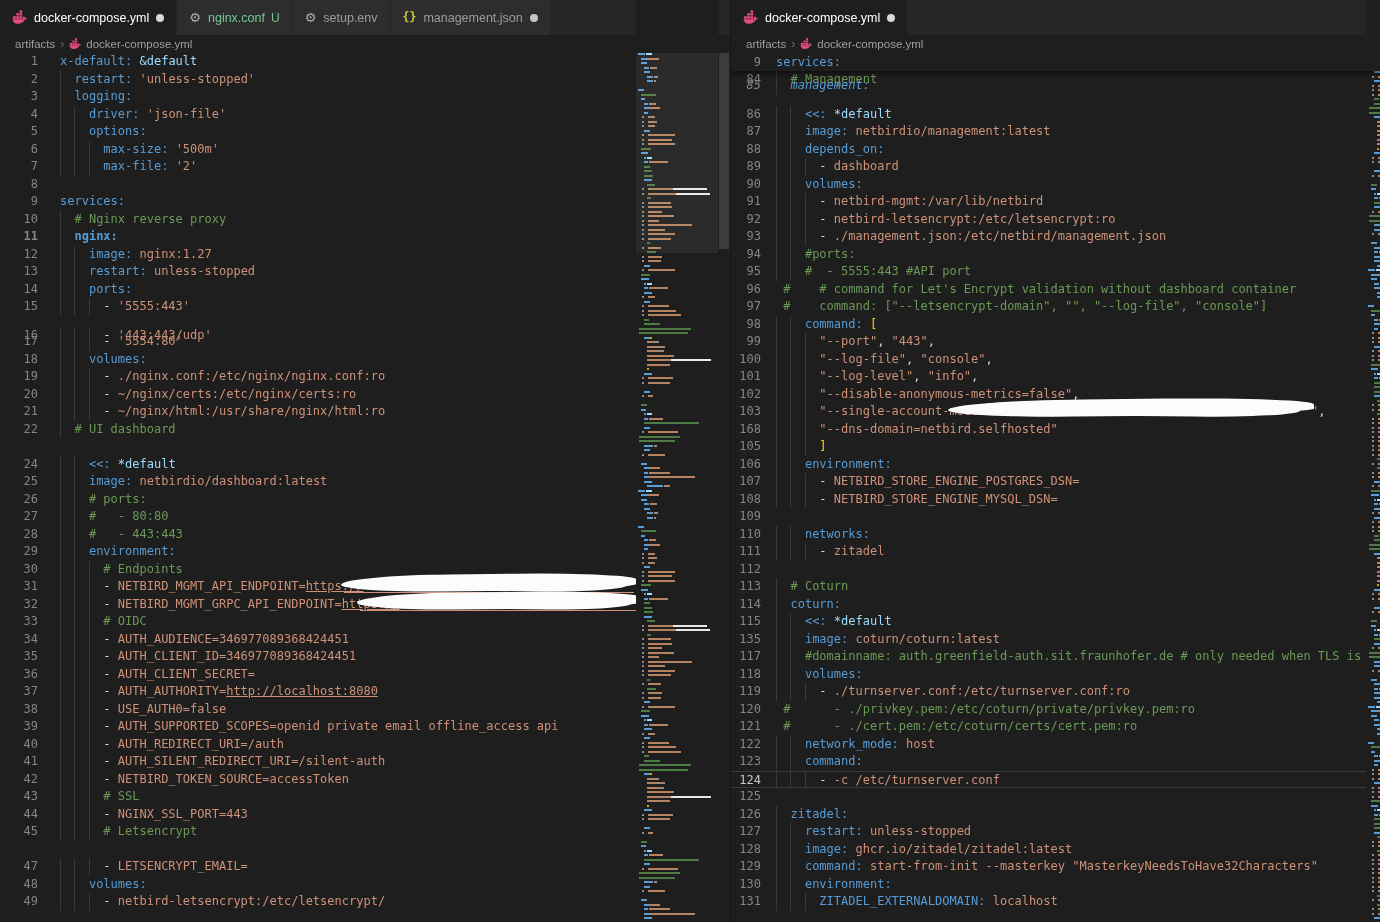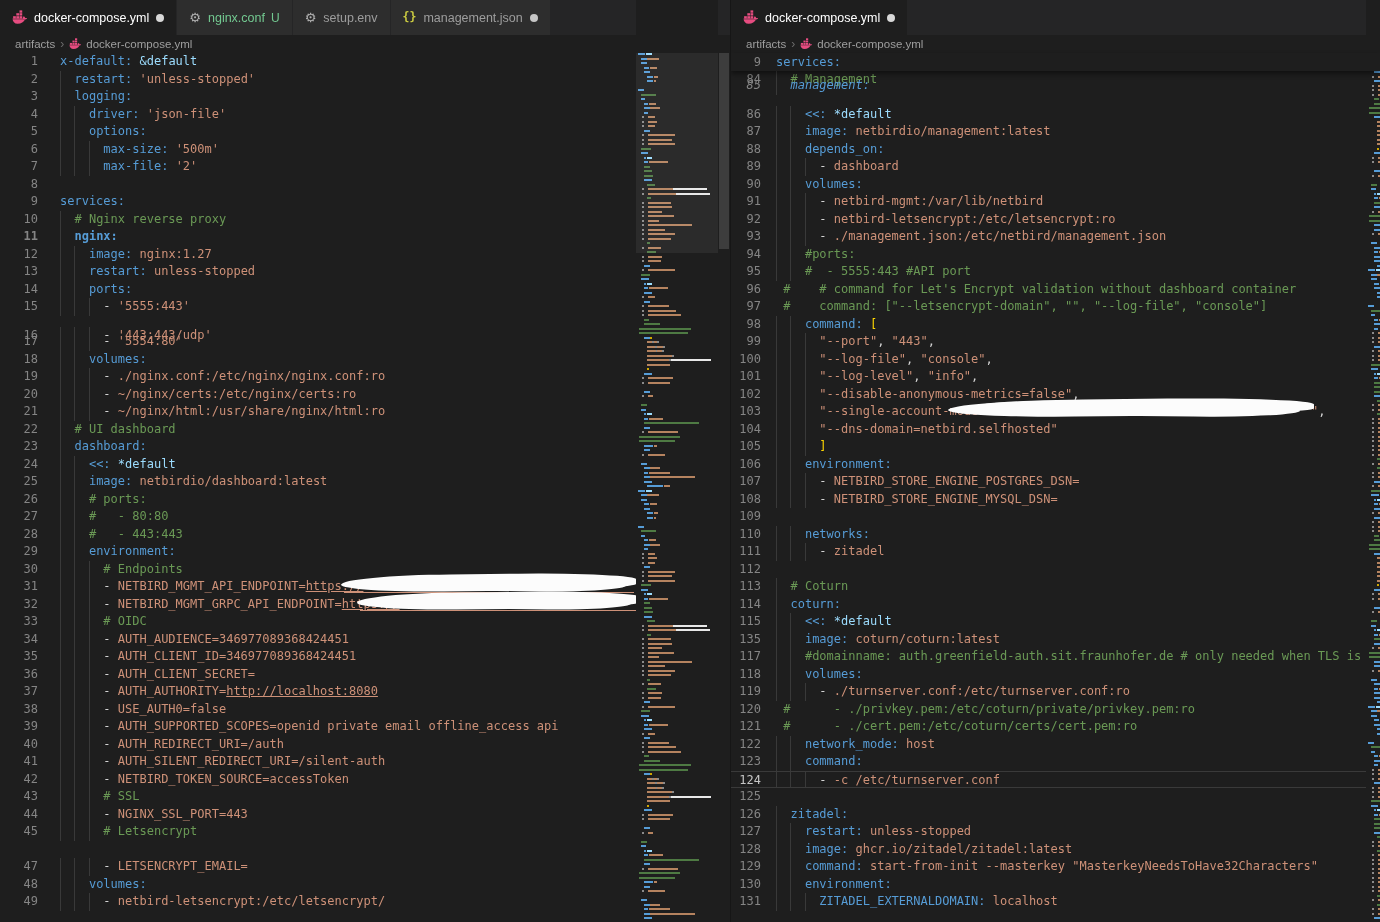--- a/index.html
+++ b/index.html
@@ -180,21 +180,20 @@
       <div class="code-line" style="top: 210px;"><span class="ln">13</span><span class="guide" style="left: 60px;"></span><span class="guide" style="left: 74.46px;"></span><span class="ct"><span class="tk-t">    </span><span class="tk-k">restart:</span><span class="tk-t"> </span><span class="tk-s">unless-stopped</span></span></div>
       <div class="code-line" style="top: 227.5px;"><span class="ln">14</span><span class="guide" style="left: 60px;"></span><span class="guide" style="left: 74.46px;"></span><span class="ct"><span class="tk-t">    </span><span class="tk-k">ports:</span></span></div>
       <div class="code-line" style="top: 245px;"><span class="ln">15</span><span class="guide" style="left: 60px;"></span><span class="guide" style="left: 74.46px;"></span><span class="guide" style="left: 88.92px;"></span><span class="ct"><span class="tk-t">      - </span><span class="tk-s">'5555:443'</span></span></div>
       <div class="code-line" style="top: 274px;"><span class="ln">16</span><span class="guide" style="left: 60px;"></span><span class="guide" style="left: 74.46px;"></span><span class="guide" style="left: 88.92px;"></span><span class="ct"><span class="tk-t">      - </span><span class="tk-s">'443:443/udp'</span></span></div>
       <div class="code-line" style="top: 280px;"><span class="ln">17</span><span class="guide" style="left: 60px;"></span><span class="guide" style="left: 74.46px;"></span><span class="guide" style="left: 88.92px;"></span><span class="ct"><span class="tk-t">      - </span><span class="tk-s">'5554:80'</span></span></div>
       <div class="code-line" style="top: 297.5px;"><span class="ln">18</span><span class="guide" style="left: 60px;"></span><span class="guide" style="left: 74.46px;"></span><span class="ct"><span class="tk-t">    </span><span class="tk-k">volumes:</span></span></div>
       <div class="code-line" style="top: 315px;"><span class="ln">19</span><span class="guide" style="left: 60px;"></span><span class="guide" style="left: 74.46px;"></span><span class="guide" style="left: 88.92px;"></span><span class="ct"><span class="tk-t">      - </span><span class="tk-s">./nginx.conf:/etc/nginx/nginx.conf:ro</span></span></div>
       <div class="code-line" style="top: 332.5px;"><span class="ln">20</span><span class="guide" style="left: 60px;"></span><span class="guide" style="left: 74.46px;"></span><span class="guide" style="left: 88.92px;"></span><span class="ct"><span class="tk-t">      - </span><span class="tk-s">~/nginx/certs:/etc/nginx/certs:ro</span></span></div>
       <div class="code-line" style="top: 350px;"><span class="ln">21</span><span class="guide" style="left: 60px;"></span><span class="guide" style="left: 74.46px;"></span><span class="guide" style="left: 88.92px;"></span><span class="ct"><span class="tk-t">      - </span><span class="tk-s">~/nginx/html:/usr/share/nginx/html:ro</span></span></div>
       <div class="code-line" style="top: 367.5px;"><span class="ln">22</span><span class="guide" style="left: 60px;"></span><span class="ct"><span class="tk-t">  </span><span class="tk-c"># UI dashboard</span></span></div>
-      <div class="code-line" style="top: 385px;"><span class="ln">23</span><span class="guide" style="left: 60px;"></span><span class="ct"><span class="tk-t">  </span><span class="tk-k">dashboard:</span></span></div>
       <div class="code-line" style="top: 402.5px;"><span class="ln">24</span><span class="guide" style="left: 60px;"></span><span class="guide" style="left: 74.46px;"></span><span class="ct"><span class="tk-t">    </span><span class="tk-k">&lt;&lt;:</span><span class="tk-t"> </span><span class="tk-a">*default</span></span></div>
       <div class="code-line" style="top: 420px;"><span class="ln">25</span><span class="guide" style="left: 60px;"></span><span class="guide" style="left: 74.46px;"></span><span class="ct"><span class="tk-t">    </span><span class="tk-k">image:</span><span class="tk-t"> </span><span class="tk-s">netbirdio/dashboard:latest</span></span></div>
       <div class="code-line" style="top: 437.5px;"><span class="ln">26</span><span class="guide" style="left: 60px;"></span><span class="guide" style="left: 74.46px;"></span><span class="ct"><span class="tk-t">    </span><span class="tk-c"># ports:</span></span></div>
       <div class="code-line" style="top: 455px;"><span class="ln">27</span><span class="guide" style="left: 60px;"></span><span class="guide" style="left: 74.46px;"></span><span class="ct"><span class="tk-t">    </span><span class="tk-c">#   - 80:80</span></span></div>
       <div class="code-line" style="top: 472.5px;"><span class="ln">28</span><span class="guide" style="left: 60px;"></span><span class="guide" style="left: 74.46px;"></span><span class="ct"><span class="tk-t">    </span><span class="tk-c">#   - 443:443</span></span></div>
       <div class="code-line" style="top: 490px;"><span class="ln">29</span><span class="guide" style="left: 60px;"></span><span class="guide" style="left: 74.46px;"></span><span class="ct"><span class="tk-t">    </span><span class="tk-k">environment:</span></span></div>
       <div class="code-line" style="top: 507.5px;"><span class="ln">30</span><span class="guide" style="left: 60px;"></span><span class="guide" style="left: 74.46px;"></span><span class="guide" style="left: 88.92px;"></span><span class="ct"><span class="tk-t">      </span><span class="tk-c"># Endpoints</span></span></div>
       <div class="code-line" style="top: 525px;"><span class="ln">31</span><span class="guide" style="left: 60px;"></span><span class="guide" style="left: 74.46px;"></span><span class="guide" style="left: 88.92px;"></span><span class="ct"><span class="tk-t">      - </span><span class="tk-s">NETBIRD_MGMT_API_ENDPOINT=</span><span class="tk-lk">https://</span><span class="blob u" style="width: 290px; margin-left: -19px;"></span></span></div>
       <div class="code-line" style="top: 542.5px;"><span class="ln">32</span><span class="guide" style="left: 60px;"></span><span class="guide" style="left: 74.46px;"></span><span class="guide" style="left: 88.92px;"></span><span class="ct"><span class="tk-t">      - </span><span class="tk-s">NETBIRD_MGMT_GRPC_API_ENDPOINT=</span><span class="tk-lk">https://</span><span class="blob u" style="width: 280px; margin-left: -40px;"></span></span></div>
       <div class="code-line" style="top: 560px;"><span class="ln">33</span><span class="guide" style="left: 60px;"></span><span class="guide" style="left: 74.46px;"></span><span class="guide" style="left: 88.92px;"></span><span class="ct"><span class="tk-t">      </span><span class="tk-c"># OIDC</span></span></div>
@@ -970,21 +969,21 @@
       <div class="code-line" style="top: 192.5px;"><span class="ln">94</span><span class="guide" style="left: 45px;"></span><span class="guide" style="left: 59.46px;"></span><span class="ct"><span class="tk-t">    </span><span class="tk-c">#ports:</span></span></div>
       <div class="code-line" style="top: 210px;"><span class="ln">95</span><span class="guide" style="left: 45px;"></span><span class="guide" style="left: 59.46px;"></span><span class="ct"><span class="tk-t">    </span><span class="tk-c">#  - 5555:443 #API port</span></span></div>
       <div class="code-line" style="top: 227.5px;"><span class="ln">96</span><span class="ct"><span class="tk-t"> </span><span class="tk-c">#    # command for Let's Encrypt validation without dashboard container</span></span></div>
       <div class="code-line" style="top: 245px;"><span class="ln">97</span><span class="ct"><span class="tk-t"> </span><span class="tk-c">#    command: ["--letsencrypt-domain", "", "--log-file", "console"]</span></span></div>
       <div class="code-line" style="top: 262.5px;"><span class="ln">98</span><span class="guide" style="left: 45px;"></span><span class="guide" style="left: 59.46px;"></span><span class="ct"><span class="tk-t">    </span><span class="tk-k">command:</span><span class="tk-t"> </span><span class="tk-y">[</span></span></div>
       <div class="code-line" style="top: 280px;"><span class="ln">99</span><span class="guide" style="left: 45px;"></span><span class="guide" style="left: 59.46px;"></span><span class="guide" style="left: 73.92px;"></span><span class="ct"><span class="tk-t">      </span><span class="tk-s">"--port"</span><span class="tk-t">, </span><span class="tk-s">"443"</span><span class="tk-t">,</span></span></div>
       <div class="code-line" style="top: 297.5px;"><span class="ln">100</span><span class="guide" style="left: 45px;"></span><span class="guide" style="left: 59.46px;"></span><span class="guide" style="left: 73.92px;"></span><span class="ct"><span class="tk-t">      </span><span class="tk-s">"--log-file"</span><span class="tk-t">, </span><span class="tk-s">"console"</span><span class="tk-t">,</span></span></div>
       <div class="code-line" style="top: 315px;"><span class="ln">101</span><span class="guide" style="left: 45px;"></span><span class="guide" style="left: 59.46px;"></span><span class="guide" style="left: 73.92px;"></span><span class="ct"><span class="tk-t">      </span><span class="tk-s">"--log-level"</span><span class="tk-t">, </span><span class="tk-s">"info"</span><span class="tk-t">,</span></span></div>
       <div class="code-line" style="top: 332.5px;"><span class="ln">102</span><span class="guide" style="left: 45px;"></span><span class="guide" style="left: 59.46px;"></span><span class="guide" style="left: 73.92px;"></span><span class="ct"><span class="tk-t">      </span><span class="tk-s">"--disable-anonymous-metrics=false"</span><span class="tk-t">,</span></span></div>
       <div class="code-line" style="top: 350px;"><span class="ln">103</span><span class="guide" style="left: 45px;"></span><span class="guide" style="left: 59.46px;"></span><span class="guide" style="left: 73.92px;"></span><span class="ct"><span class="tk-t">      </span><span class="tk-s">"--single-account-mode-domain=</span><span class="blob" style="width: 360px; margin-left: -85px;"></span><span class="tk-s">"</span><span class="tk-t">,</span></span></div>
-      <div class="code-line" style="top: 367.5px;"><span class="ln">104</span><span class="guide" style="left: 45px;"></span><span class="guide" style="left: 59.46px;"></span><span class="guide" style="left: 73.92px;"></span><span class="ct"><span class="tk-t">      </span><span class="tk-s">"--dns-domain=netbird.selfhosted"</span></span></div>
+      <div class="code-line" style="top: 367.5px;"><span class="ln">168</span><span class="guide" style="left: 45px;"></span><span class="guide" style="left: 59.46px;"></span><span class="guide" style="left: 73.92px;"></span><span class="ct"><span class="tk-t">      </span><span class="tk-s">"--dns-domain=netbird.selfhosted"</span></span></div>
       <div class="code-line" style="top: 385px;"><span class="ln">105</span><span class="guide" style="left: 45px;"></span><span class="guide" style="left: 59.46px;"></span><span class="guide" style="left: 73.92px;"></span><span class="ct"><span class="tk-t">      </span><span class="tk-y">]</span></span></div>
       <div class="code-line" style="top: 402.5px;"><span class="ln">106</span><span class="guide" style="left: 45px;"></span><span class="guide" style="left: 59.46px;"></span><span class="ct"><span class="tk-t">    </span><span class="tk-k">environment:</span></span></div>
       <div class="code-line" style="top: 420px;"><span class="ln">107</span><span class="guide" style="left: 45px;"></span><span class="guide" style="left: 59.46px;"></span><span class="guide" style="left: 73.92px;"></span><span class="ct"><span class="tk-t">      - </span><span class="tk-s">NETBIRD_STORE_ENGINE_POSTGRES_DSN=</span></span></div>
       <div class="code-line" style="top: 437.5px;"><span class="ln">108</span><span class="guide" style="left: 45px;"></span><span class="guide" style="left: 59.46px;"></span><span class="guide" style="left: 73.92px;"></span><span class="ct"><span class="tk-t">      - </span><span class="tk-s">NETBIRD_STORE_ENGINE_MYSQL_DSN=</span></span></div>
       <div class="code-line" style="top: 455px;"><span class="ln">109</span></div>
       <div class="code-line" style="top: 472.5px;"><span class="ln">110</span><span class="guide" style="left: 45px;"></span><span class="guide" style="left: 59.46px;"></span><span class="ct"><span class="tk-t">    </span><span class="tk-k">networks:</span></span></div>
       <div class="code-line" style="top: 490px;"><span class="ln">111</span><span class="guide" style="left: 45px;"></span><span class="guide" style="left: 59.46px;"></span><span class="guide" style="left: 73.92px;"></span><span class="ct"><span class="tk-t">      - </span><span class="tk-s">zitadel</span></span></div>
       <div class="code-line" style="top: 507.5px;"><span class="ln">112</span></div>
       <div class="code-line" style="top: 525px;"><span class="ln">113</span><span class="guide" style="left: 45px;"></span><span class="ct"><span class="tk-t">  </span><span class="tk-c"># Coturn</span></span></div>
       <div class="code-line" style="top: 542.5px;"><span class="ln">114</span><span class="guide" style="left: 45px;"></span><span class="ct"><span class="tk-t">  </span><span class="tk-k">coturn:</span></span></div>

